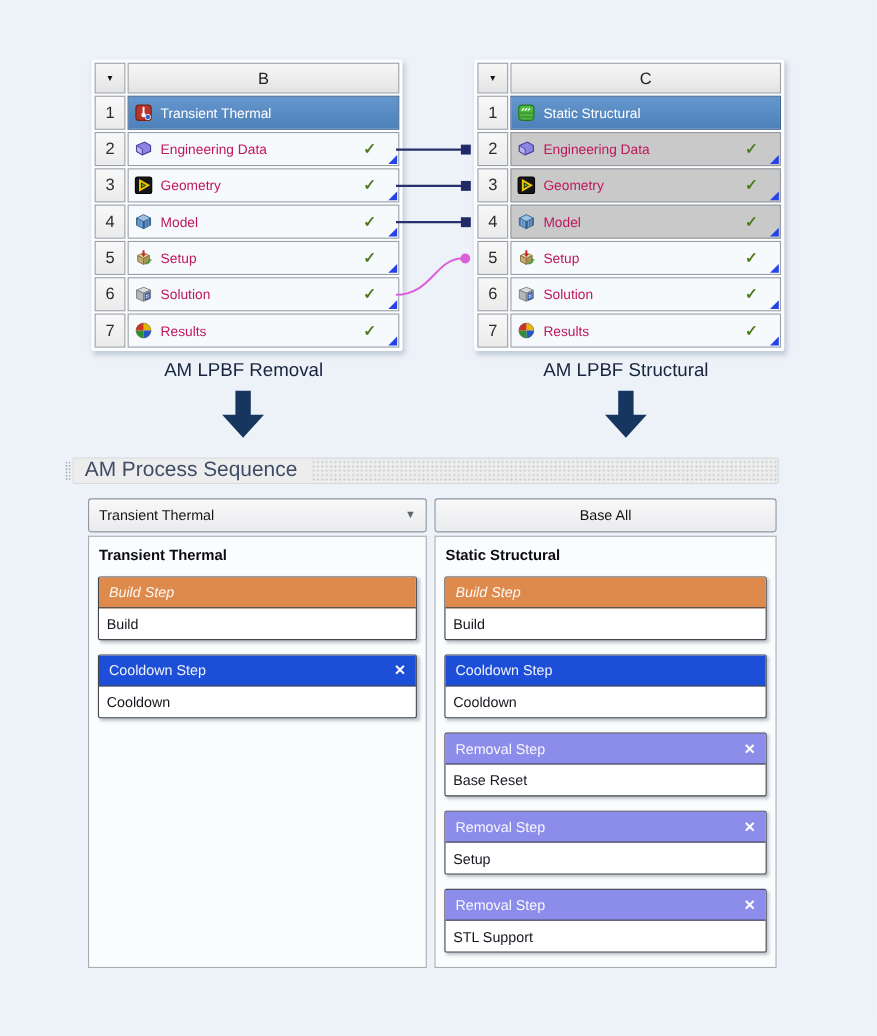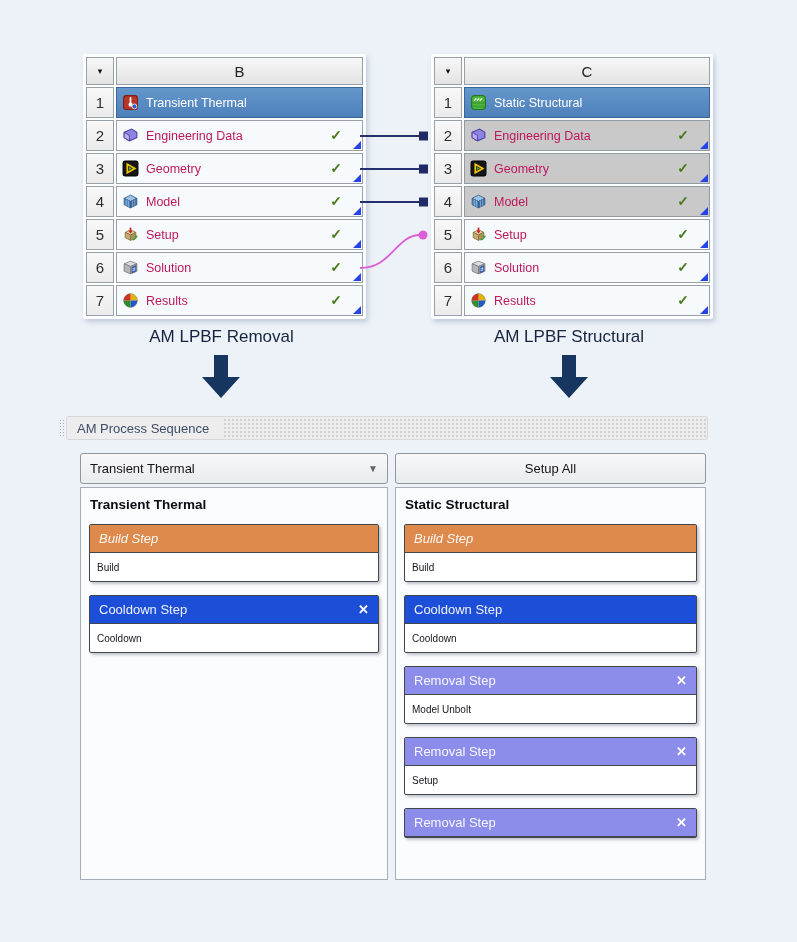--- a/index.html
+++ b/index.html
@@ -31,21 +31,21 @@
 
   .connectors,.down-arrow{position:absolute;pointer-events:none;}
 
   
   .am-grip{position:absolute;left:59px;top:419px;width:5px;height:18px;
            background-image:radial-gradient(#a9adb2 0.9px, transparent 1px);background-size:3px 3px;}
   .am-bar{position:absolute;left:66px;top:416px;width:642px;height:24px;display:flex;align-items:center;
           box-sizing:border-box;border:1px solid #d7d9db;border-radius:2px;background-color:#ededee;
           background-image:radial-gradient(#ced0d2 0.9px, transparent 1px);background-size:4px 4px;background-position:0 1px;}
   .am-bar-label{background:#ededee;height:100%;display:flex;align-items:center;
-                padding:0 14px 0 10px;font-size:13px;color:#3e4c66;white-space:nowrap;}
+                padding:0 14px 0 10px;font-size:19px;color:#3e4c66;white-space:nowrap;}
 
   .seq-select,.seq-button{position:absolute;height:31px;box-sizing:border-box;border:1px solid #8f969e;
           border-radius:3px;background:linear-gradient(#f8f8f9,#eaebed);display:flex;align-items:center;
           font-size:13px;color:#141414;}
   .seq-select{left:80px;top:453px;width:308px;padding:0 9px;}
   .select-caret{margin-left:auto;font-size:10px;color:#5d6670;}
   .seq-button{left:395px;top:453px;width:311px;justify-content:center;}
 
   .seq-panel{position:absolute;top:487px;height:393px;box-sizing:border-box;
              background:#fbfcfe;border:1px solid #a7adb4;}
@@ -54,21 +54,21 @@
   .seq-title{font-weight:bold;font-size:13.5px;color:#0b0b12;padding:9px 9px 12px;}
 
   .card{position:relative;margin:0 8px 13px;border:1.5px solid #42474d;border-radius:2px;background:#ffffff;
         box-shadow:2px 2px 3px rgba(100,110,125,.4);}
   .card-header{height:27px;display:flex;align-items:center;padding:0 9px;
                color:rgba(255,255,255,.93);font-size:13px;border-bottom:1.2px solid #42474d;}
   .card-header.build{background:#dd8a4c;font-style:italic;}
   .card-header.cooldown{background:#1d4ed8;}
   .card-header.removal{background:#8c8ceb;}
   .card-close{margin-left:auto;font-weight:bold;font-size:13px;color:#ffffff;line-height:1;}
-  .card-body{height:28px;display:flex;align-items:center;padding:0 7px;font-size:10px;color:#16161e;}
+  .card-body{height:28px;display:flex;align-items:center;padding:0 7px;font-size:13px;color:#16161e;}
 </style>
 </head>
 <body>
 
 <div class="stage">
 
   <div class="sch-block" style="left:83px;top:54px;width:277px;">
     <div class="sch-grid">
       <div class="cell hdr">
         <span class="hdr-caret">▾</span>
@@ -334,21 +334,21 @@
   <div class="am-grip"></div>
   <div class="am-bar">
     <span class="am-bar-label">AM Process Sequence</span>
   </div>
 
   <div class="seq-select">
     <span>Transient Thermal</span>
     <span class="select-caret">▼</span>
   </div>
   <div class="seq-button">
-    <span>Setup All</span>
+    <span>Base All</span>
   </div>
 
   <div class="seq-panel left">
     <div class="seq-title">Transient Thermal</div>
 
     <div class="card">
       <div class="card-header build">
         <span>Build Step</span>
       </div>
       <div class="card-body">
@@ -387,35 +387,38 @@
         <span>Cooldown</span>
       </div>
     </div>
 
     <div class="card">
       <div class="card-header removal">
         <span>Removal Step</span>
         <span class="card-close">✕</span>
       </div>
       <div class="card-body">
-        <span>Model Unbolt</span>
+        <span>Base Reset</span>
       </div>
     </div>
 
     <div class="card">
       <div class="card-header removal">
         <span>Removal Step</span>
         <span class="card-close">✕</span>
       </div>
       <div class="card-body">
         <span>Setup</span>
       </div>
     </div>
 
     <div class="card">
       <div class="card-header removal">
         <span>Removal Step</span>
         <span class="card-close">✕</span>
       </div>
+      <div class="card-body">
+        <span>STL Support</span>
+      </div>
     </div>
   </div>
 
 </div>
 
 </body></html>

